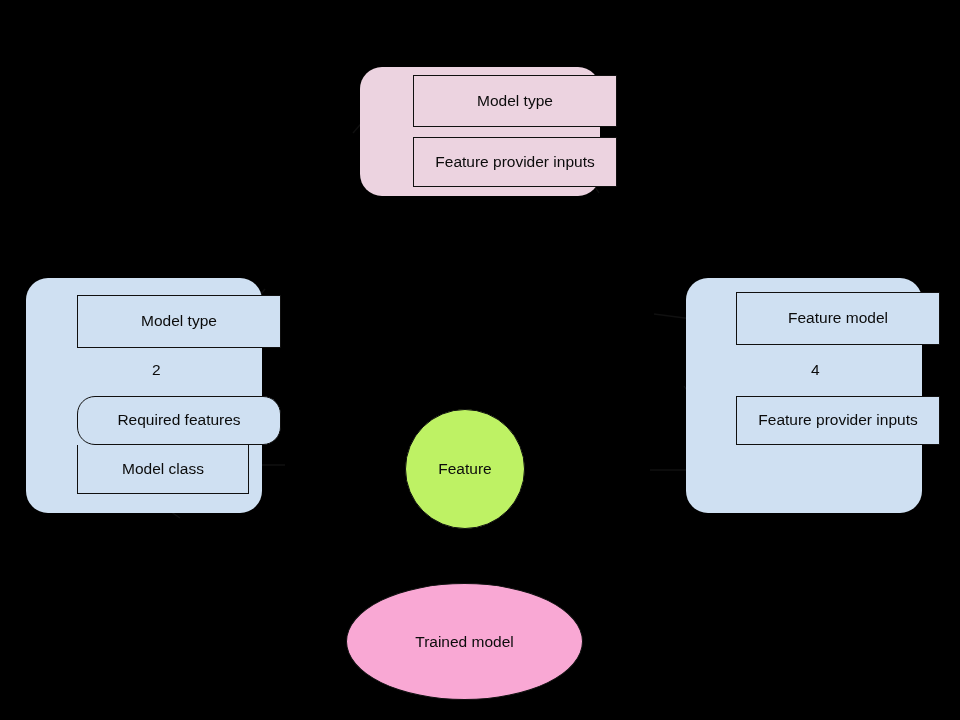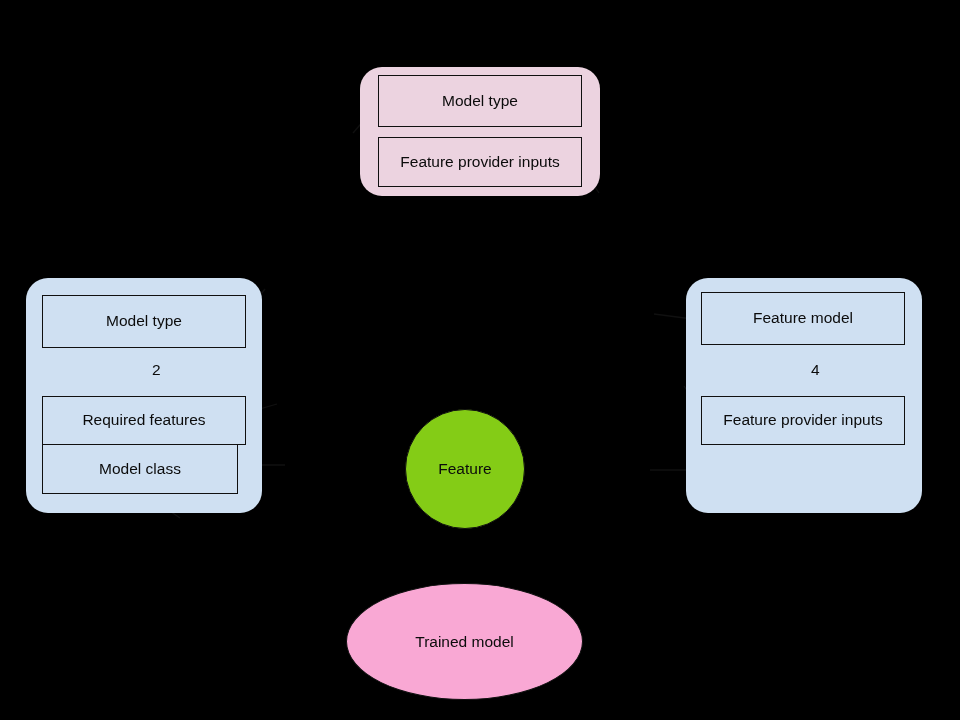--- a/index.html
+++ b/index.html
@@ -46,20 +46,21 @@
     box-sizing: border-box;
     border: 1.2px solid #101010;
     display: flex;
     align-items: center;
     justify-content: center;
     text-align: center;
     color: #0b0b0b;
     font-size: 15.5px;
     line-height: 1.22;
     padding: 2px 10px;
+    margin-left: 35px;
   }
   .cell.pinkfill {
     background: #ecd3e0;
   }
   .cell.bluefill {
     background: #cfe0f2;
   }
   
   .cell.joined-bottom {
     border-top: none;
@@ -70,21 +71,21 @@
     box-sizing: border-box;
     border: 1.2px solid #101010;
     display: flex;
     align-items: center;
     justify-content: center;
     text-align: center;
     color: #0b0b0b;
     font-size: 15.5px;
   }
   .ellipse.circle-green {
-    background: #84cc16;
+    background: #bef264;
     border-radius: 50%;
   }
   .ellipse.oval-peach {
     background: #f9a8d4;
     border-radius: 50%;
   }
   
   .edge-label {
     position: absolute;
     color: #0b0b0b;
@@ -137,25 +138,25 @@
   <div class="cell pinkfill" style="left:378px; top:137px; width:204px; height:50px;">
     <span>Feature provider inputs</span>
   </div>
 
   <div class="group blue" style="left:26px; top:278px; width:236px; height:235px;"></div>
 
   <div class="cell bluefill" style="left:42px; top:295px; width:204px; height:53px;">
     <span>Model type</span>
   </div>
 
-  <div class="cell bluefill" style="left:42px; top:396px; width:204px; height:49px;">
+  <div class="cell bluefill" style="left:42px; top:396px; width:204px; height:49px;border-radius:18px;">
     <span>Required features</span>
   </div>
 
-  <div class="cell bluefill joined-bottom" style="left:42px; top:445px; width:196px; height:49px;">
+  <div class="cell bluefill joined-bottom" style="left:42px; top:445px; width:172px; height:49px;">
     <span>Model class</span>
   </div>
 
   <div class="edge-label" style="left:152px; top:362px;">2</div>
 
   <div class="group blue" style="left:686px; top:278px; width:236px; height:235px;"></div>
 
   <div class="cell bluefill" style="left:701px; top:292px; width:204px; height:53px;">
     <span>Feature model</span>
   </div>

